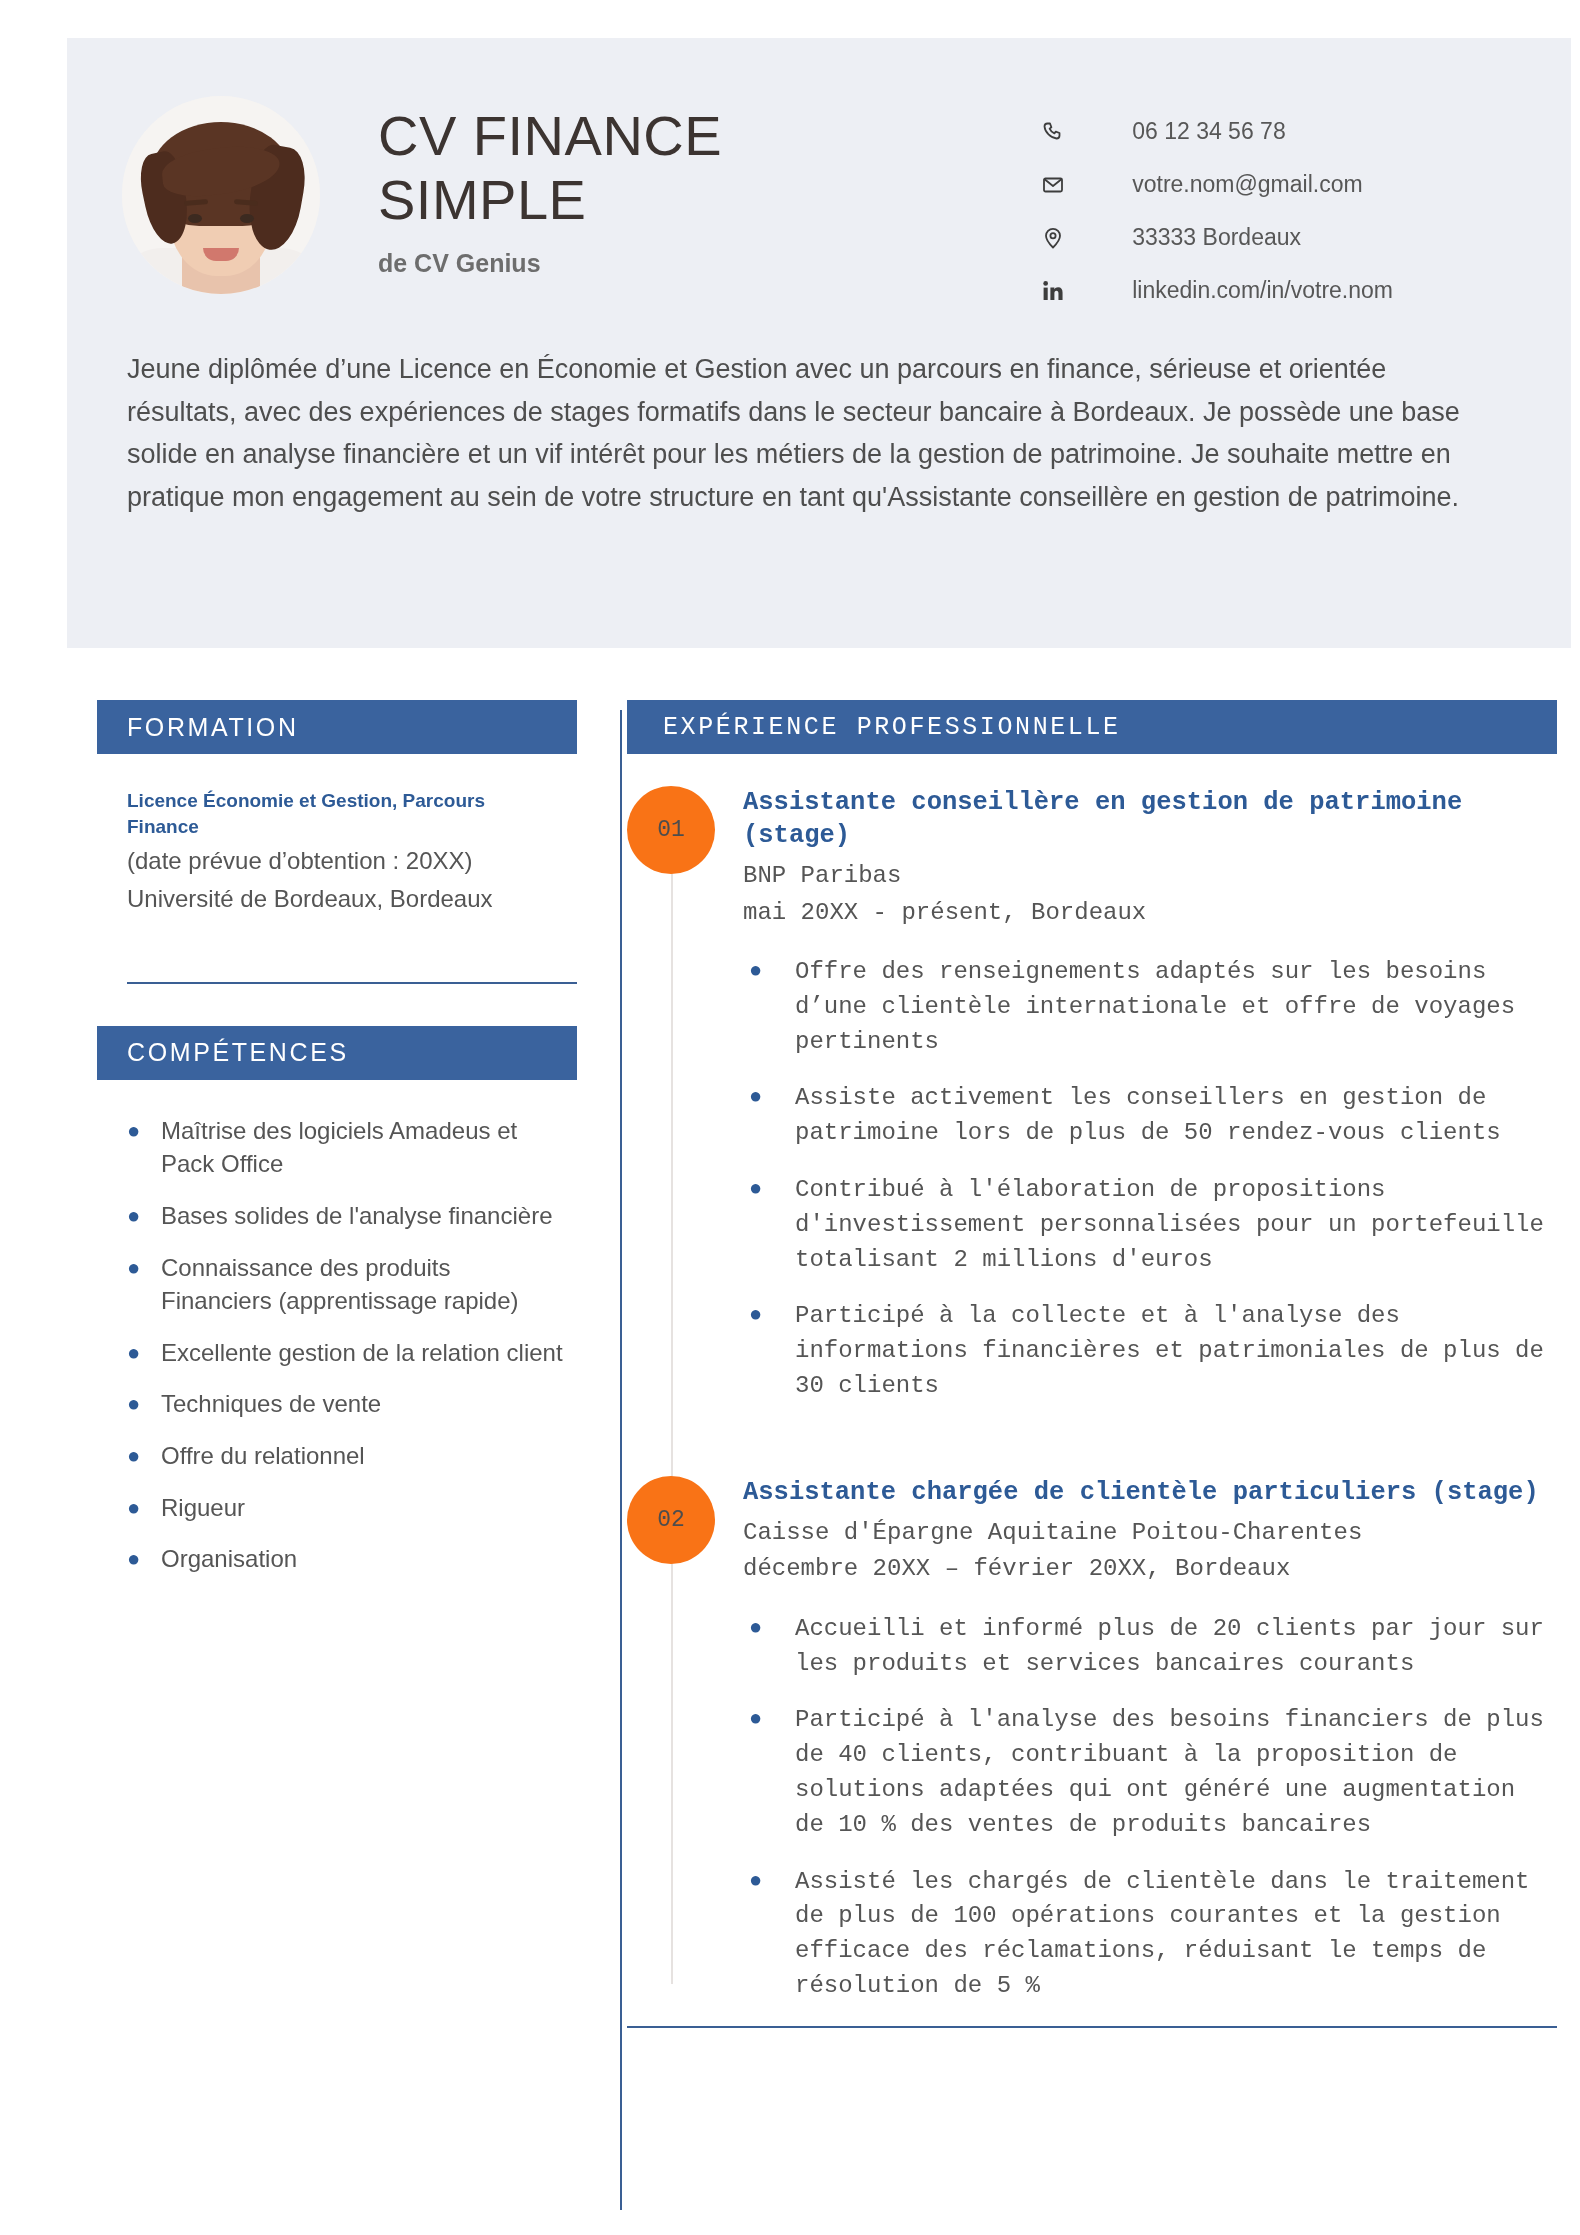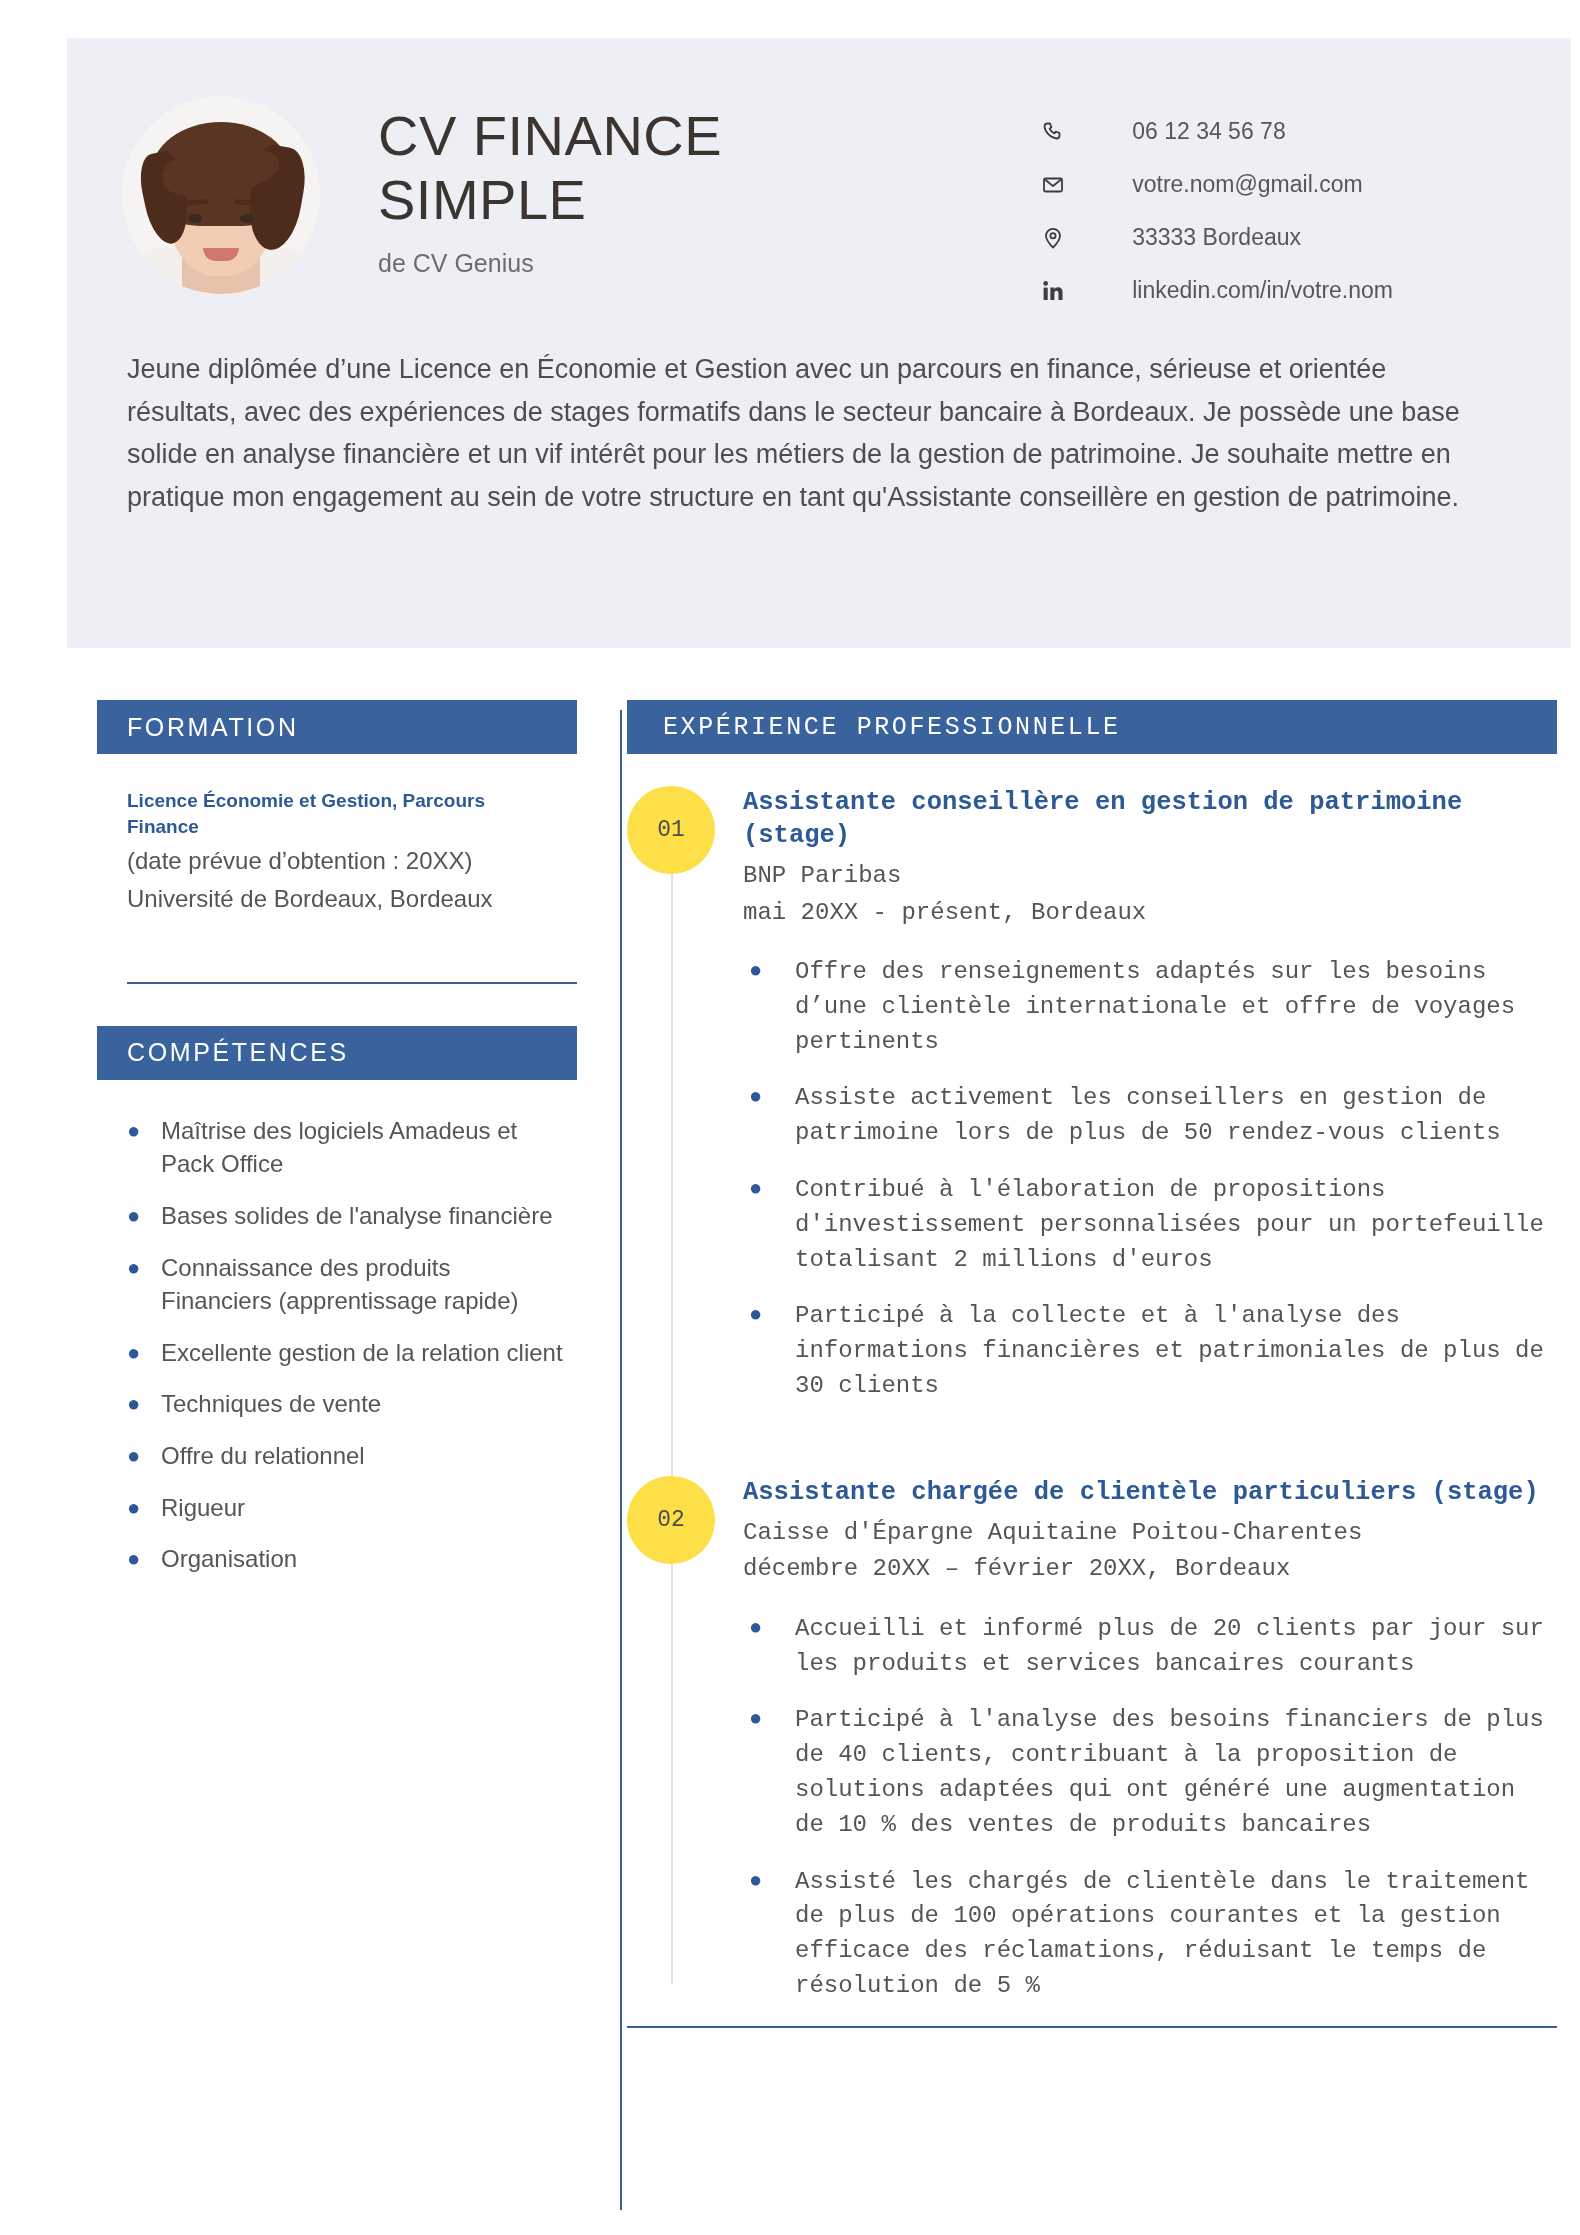--- a/index.html
+++ b/index.html
@@ -89,21 +89,21 @@
     line-height: 1.15;
     font-weight: 400;
     color: #3c3431;
     letter-spacing: 0.5px;
     max-width: 470px;
   }
   .cv-subtitle {
     margin-top: 16px;
     font-size: 25px;
     color: #6d6d6d;
-    font-weight: 400;
+    font-weight: 700;
   }
 
   .contacts {
     margin-left: auto;
     padding-top: 22px;
     padding-right: 178px;
   }
   .contact-row {
     display: flex;
     align-items: center;
@@ -208,21 +208,21 @@
     width: 2px;
     height: 1134px;
     background: #e6e2e0;
   }
   .exp-item { position: relative; margin-bottom: 6px; }
   .exp-head { display: flex; align-items: flex-start; }
   .exp-num {
     flex: 0 0 88px;
     height: 88px;
     border-radius: 50%;
-    background: #fde047;
+    background: #f97316;
     display: flex;
     align-items: center;
     justify-content: center;
     font-size: 23px;
     color: #4d4d4d;
     position: relative;
     z-index: 2;
     margin-top: 4px;
   }
   .exp-info { margin-left: 28px; padding-top: 4px; }

